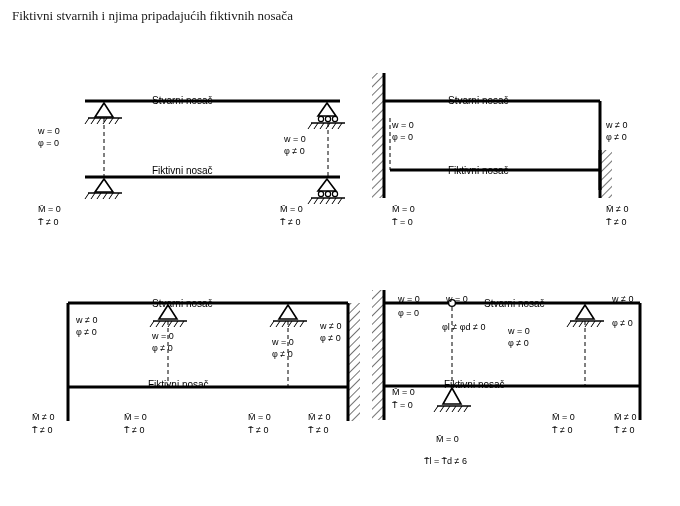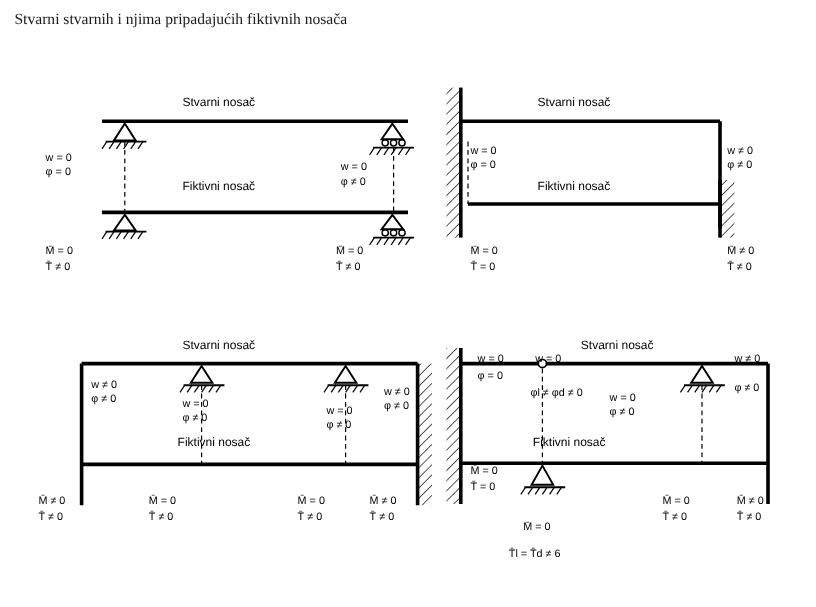--- a/index.html
+++ b/index.html
@@ -18,27 +18,27 @@
     color:#1a1a1a;white-space:nowrap;
   }
   .lbl{
     position:absolute;
     font-family:"Liberation Sans", sans-serif;
     font-size:9px;
     color:#000;
     white-space:nowrap;
     line-height:11px;
   }
-  .lbl.hdr{font-family:"Liberation Sans", sans-serif;font-size:10px;}
+  .lbl.hdr{font-family:"Liberation Sans", sans-serif;font-size:10px;margin-top:15px;}
   .ovl{position:absolute;left:0;top:0;width:680px;height:506px;pointer-events:none;}
 </style>
 </head>
 <body>
 
-<div class="title">Stvarni stvarnih i njima pripadajućih fiktivnih nosača</div>
+<div class="title">Fiktivni stvarnih i njima pripadajućih fiktivnih nosača</div>
 
 <svg id="canvas" viewBox="0 0 680 506" xmlns="http://www.w3.org/2000/svg">
   <defs>
     <pattern id="hatchR" width="6" height="6" patternUnits="userSpaceOnUse" patternTransform="rotate(45)">
       <line x1="0" y1="0" x2="0" y2="6" stroke="#000" stroke-width="1.1"></line>
     </pattern>
   </defs>
 
   <line x1="85" y1="101" x2="340" y2="101" stroke="#000" stroke-width="3"></line>
 

